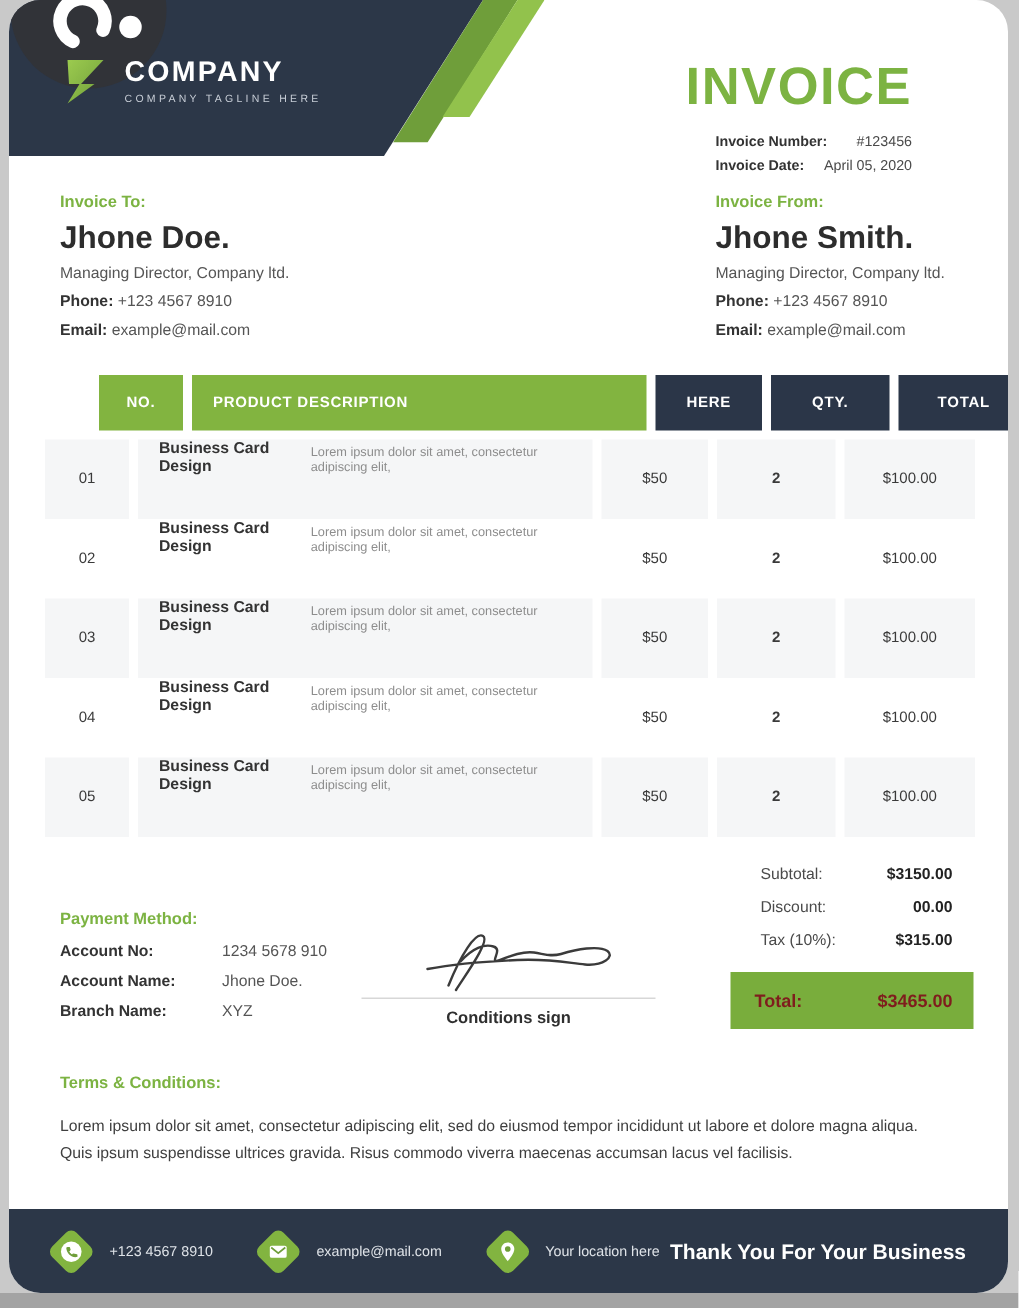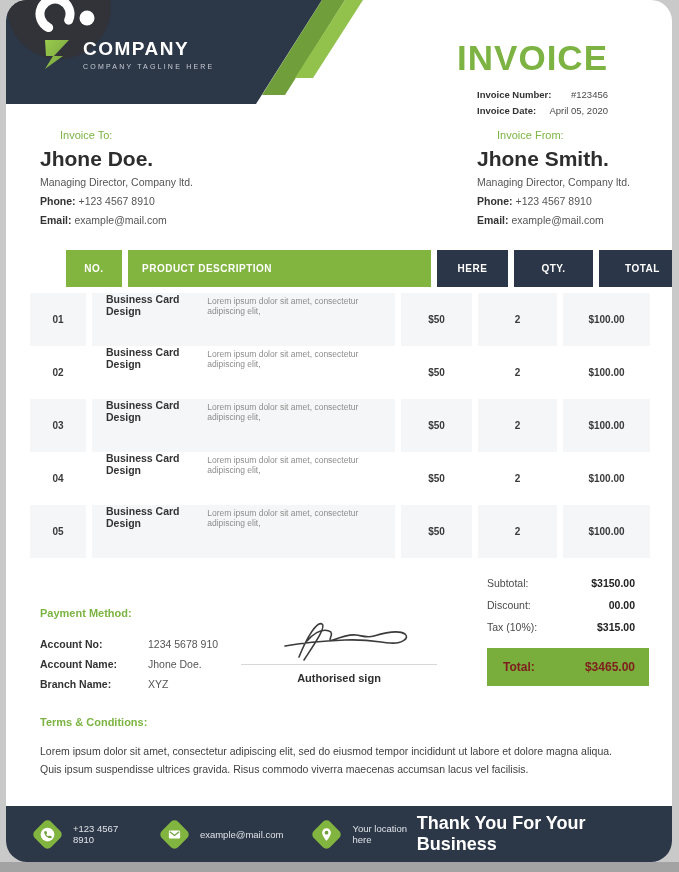--- a/index.html
+++ b/index.html
@@ -27,75 +27,75 @@
 
   
   .inv-title { position:absolute; right:64px; top:38px; color:#7cb342; font-size:35px; font-weight:bold; letter-spacing:1px; }
   .inv-meta { position:absolute; left:471px; top:89px; width:131px; font-size:9.5px; color:#4a4a4a; }
   .inv-meta .row { display:flex; justify-content:space-between; margin-bottom:5px; }
   .inv-meta .lbl { font-weight:bold; color:#333; }
 
   
   .party { position:absolute; top:129px; width:240px; }
   .party.to { left:34px; } .party.from { left:471px; }
-  .party .plabel { color:#7cb342; font-size:11px; font-weight:normal;margin-left:20px; }
+  .party .plabel { color:#7cb342; font-size:11px; font-weight:bold; }
   .party .pname { color:#2d2d2d; font-size:21px; font-weight:bold; margin:6px 0 5px; }
   .party .pline { color:#555; font-size:10.5px; margin-bottom:7px; }
   .party .pline b { color:#333; }
 
   
   .thead, .trow { position:absolute; left:24px; width:620px; display:grid;
     grid-template-columns:56px 303px 71px 79px 87px; column-gap:6px; }
   .thead { top:250px; height:37px;padding-left:36px; }
   .thead .cell { display:flex; align-items:center; justify-content:center;
     color:#ffffff; font-size:10px; font-weight:bold; letter-spacing:.5px; }
   .thead .green { background:#82b440; }
   .thead .navy { background:#2b3648; }
   .thead .desc { justify-content:flex-start; padding-left:14px; }
   .trow { height:53px; }
   .trow .cell { display:flex; align-items:center; justify-content:center; font-size:10px; color:#333; }
   .trow.odd .cell { background:#f5f6f7; }
   .trow .cell.desc { flex-direction:row; align-items:flex-start; justify-content:center; padding-left:14px; }
-  .trow .no, .trow .price, .trow .total { font-weight:bold; color:#3a3a3a; }
+  .trow .no, .trow .price, .trow .total { font-weight:normal; color:#3a3a3a; }
   .trow .qty { font-weight:bold; color:#3a3a3a; }
   .item-title { font-size:10.5px; font-weight:bold; color:#333; }
   .item-sub { font-size:8.5px; color:#8d8d8d; margin-top:3px; }
 
   
   .totals { position:absolute; left:481px; top:577px; width:148px; font-size:10.5px; }
   .totals .row { display:flex; justify-content:space-between; margin-bottom:10px; }
-  .totals .lbl { color:#4a4a4a; }
+  .totals .lbl { color:#4a4a4a;margin-left:20px; }
   .totals .val { color:#222; font-weight:bold; }
   .total-box { position:absolute; left:481px; top:648px; width:162px; height:38px; background:#79ad3c;
     display:flex; align-items:center; justify-content:space-between; padding:0 14px 0 16px; }
   .total-box span { color:#7f1d1d; font-weight:bold; font-size:12px; }
 
   
   .payment { position:absolute; left:34px; top:607px; width:230px; }
-  .payment .plabel { color:#7cb342; font-size:11px; font-weight:bold; margin-bottom:19px; }
+  .payment .plabel { color:#7cb342; font-size:11px; font-weight:bold; margin-bottom:9px; }
   .payment .row { display:flex; font-size:10.5px; color:#555; margin-bottom:8px; }
   .payment .lbl { width:108px; font-weight:bold; color:#333; }
 
   
   .signature { position:absolute; left:235px; top:615px; width:196px; text-align:center; }
   .sig-line { border-top:1px solid #d7d7d7; margin-top:-3px; }
   .sig-caption { font-size:11px; font-weight:bold; color:#2f2f2f; margin-top:7px; }
 
   
   .terms { position:absolute; left:34px; top:716px; width:580px; }
   .terms .tlabel { color:#7cb342; font-size:11px; font-weight:bold; }
   .terms p { margin-top:15px; font-size:10.5px; line-height:17.5px; color:#3f3f3f; }
 
   
   .footer { position:absolute; left:0; top:806px; width:666px; height:56px; background:#2c3748;
     display:flex; align-items:center; padding:0 28px 0 30px; }
   .f-item { display:flex; align-items:center; gap:14px; }
   .f-item + .f-item { margin-left:32px; }
   .f-text { color:#dfe3e8; font-size:9.5px; }
-  .thanks { margin-left:auto; color:#ffffff; font-size:18px; font-weight:bold; }
+  .thanks { margin-left:auto; color:#ffffff; font-size:14px; font-weight:bold; }
   .diamond { width:23px; height:23px; border-radius:5px; background:#82b440; transform:rotate(45deg);
     display:flex; align-items:center; justify-content:center; flex:0 0 auto; }
   .diamond svg { transform:rotate(-45deg); }
 </style>
 </head>
 <body>
 
 <div class="frame">
   <div class="page">
 
@@ -259,21 +259,21 @@
         <span class="lbl">Branch Name:</span>
         <span>XYZ</span>
       </div>
     </div>
 
     <div class="signature">
       <svg width="196" height="48" viewBox="0 0 196 48">
         <path d="M58 42 C 66 22, 76 6, 81 9 C 86 12, 70 34, 63 45 M66 26 C 74 17, 82 14, 88 16 C 95 18, 84 28, 92 25 C 100 22, 108 19, 115 20 C 122 21, 126 23, 133 21 C 143 18, 158 15, 164 19 C 169 23, 161 29, 149 28 C 138 27, 126 24, 104 25 C 80 26, 60 28, 44 31" fill="none" stroke="#3b3b3b" stroke-width="1.6" stroke-linecap="round"></path>
       </svg>
       <div class="sig-line"></div>
-      <div class="sig-caption">Authorised sign</div>
+      <div class="sig-caption">Conditions sign</div>
     </div>
 
     <div class="terms">
       <div class="tlabel">Terms &amp; Conditions:</div>
       <p>Lorem ipsum dolor sit amet, consectetur adipiscing elit, sed do eiusmod tempor incididunt ut labore et dolore magna aliqua. Quis ipsum suspendisse ultrices gravida. Risus commodo viverra maecenas accumsan lacus vel facilisis.</p>
     </div>
 
     <div class="footer">
       <div class="f-item">
         <div class="diamond">

